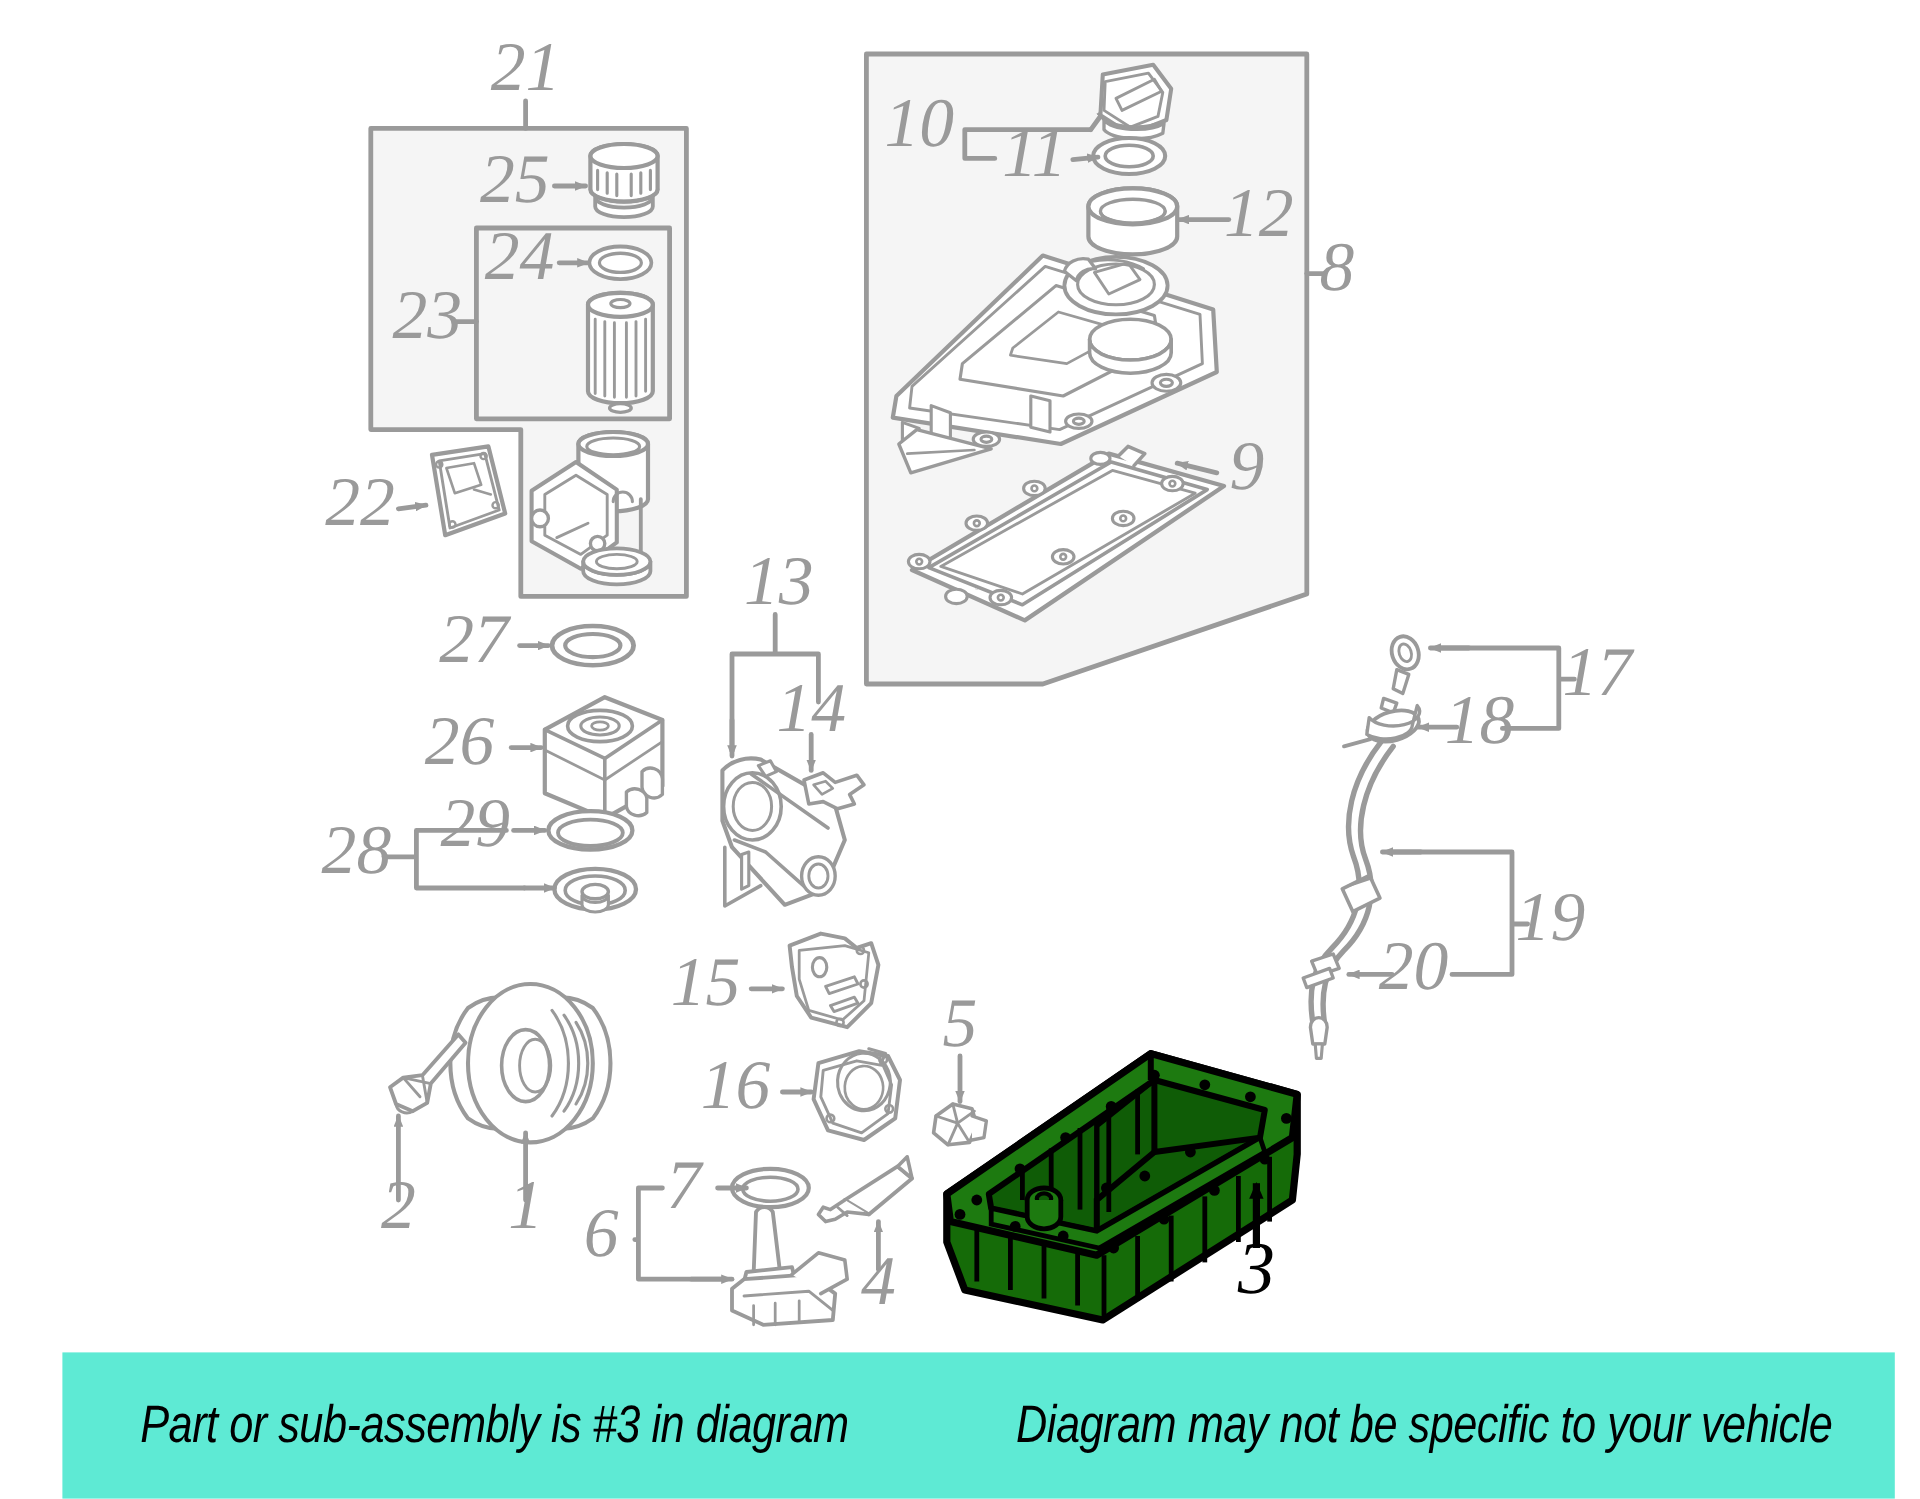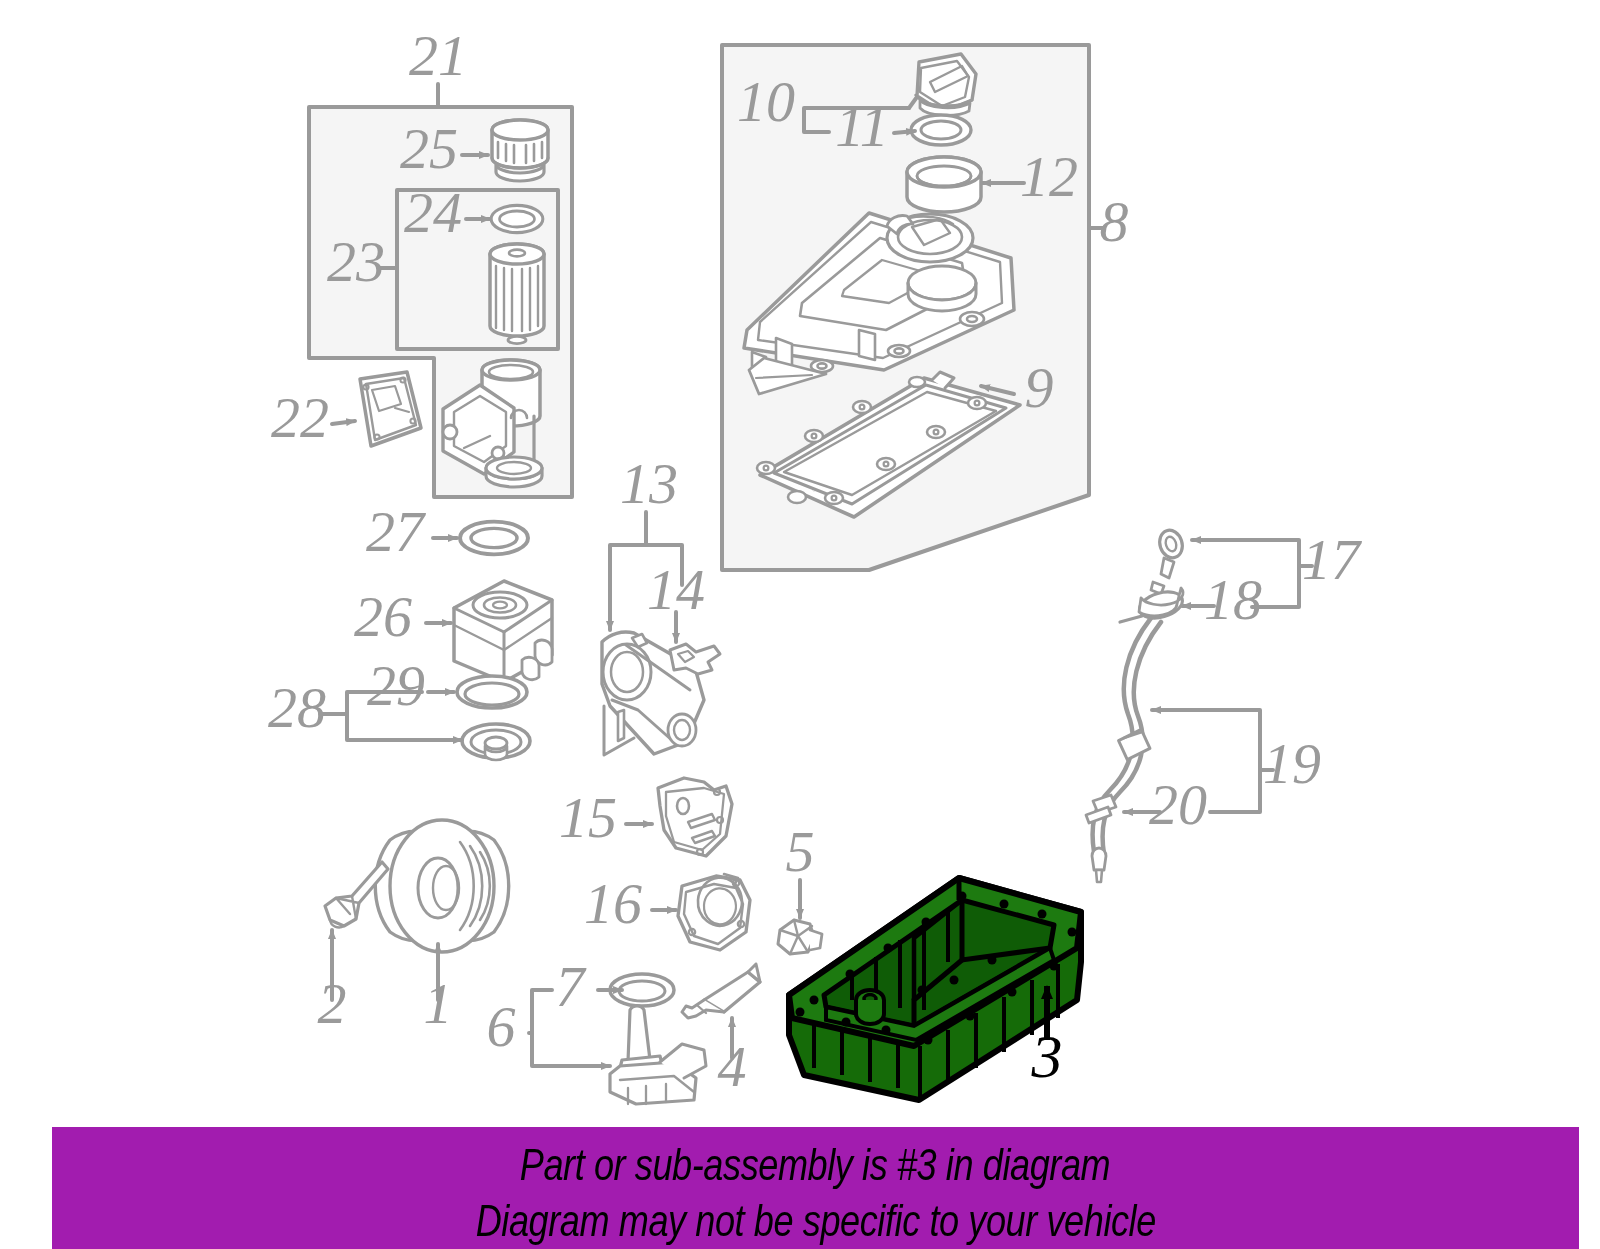--- a/index.html
+++ b/index.html
@@ -29,26 +29,26 @@
     height: 1249px;
     display: block;
   }
   .cal { font-family: "Liberation Serif", serif; }
   #notice-banner {
     position: absolute;
     left: 38px;
     top: 1127px;
     width: 1527px;
     height: 122px;
-    background: #a21caf;
+    background: #5eead4;
     box-sizing: border-box;
     display: flex;
-    flex-direction: column;
+    flex-direction: row;
     align-items: center;
-    justify-content: flex-end;
+    justify-content: space-between;
     overflow: hidden;
   }
   .notice-line {
     color: #000000;
     font-family: "Liberation Sans Narrow", "Liberation Sans", sans-serif;
     font-size: 44px;
     line-height: 56px;
     letter-spacing: -0.5px;
     white-space: nowrap;
     transform: scaleX(0.82);

